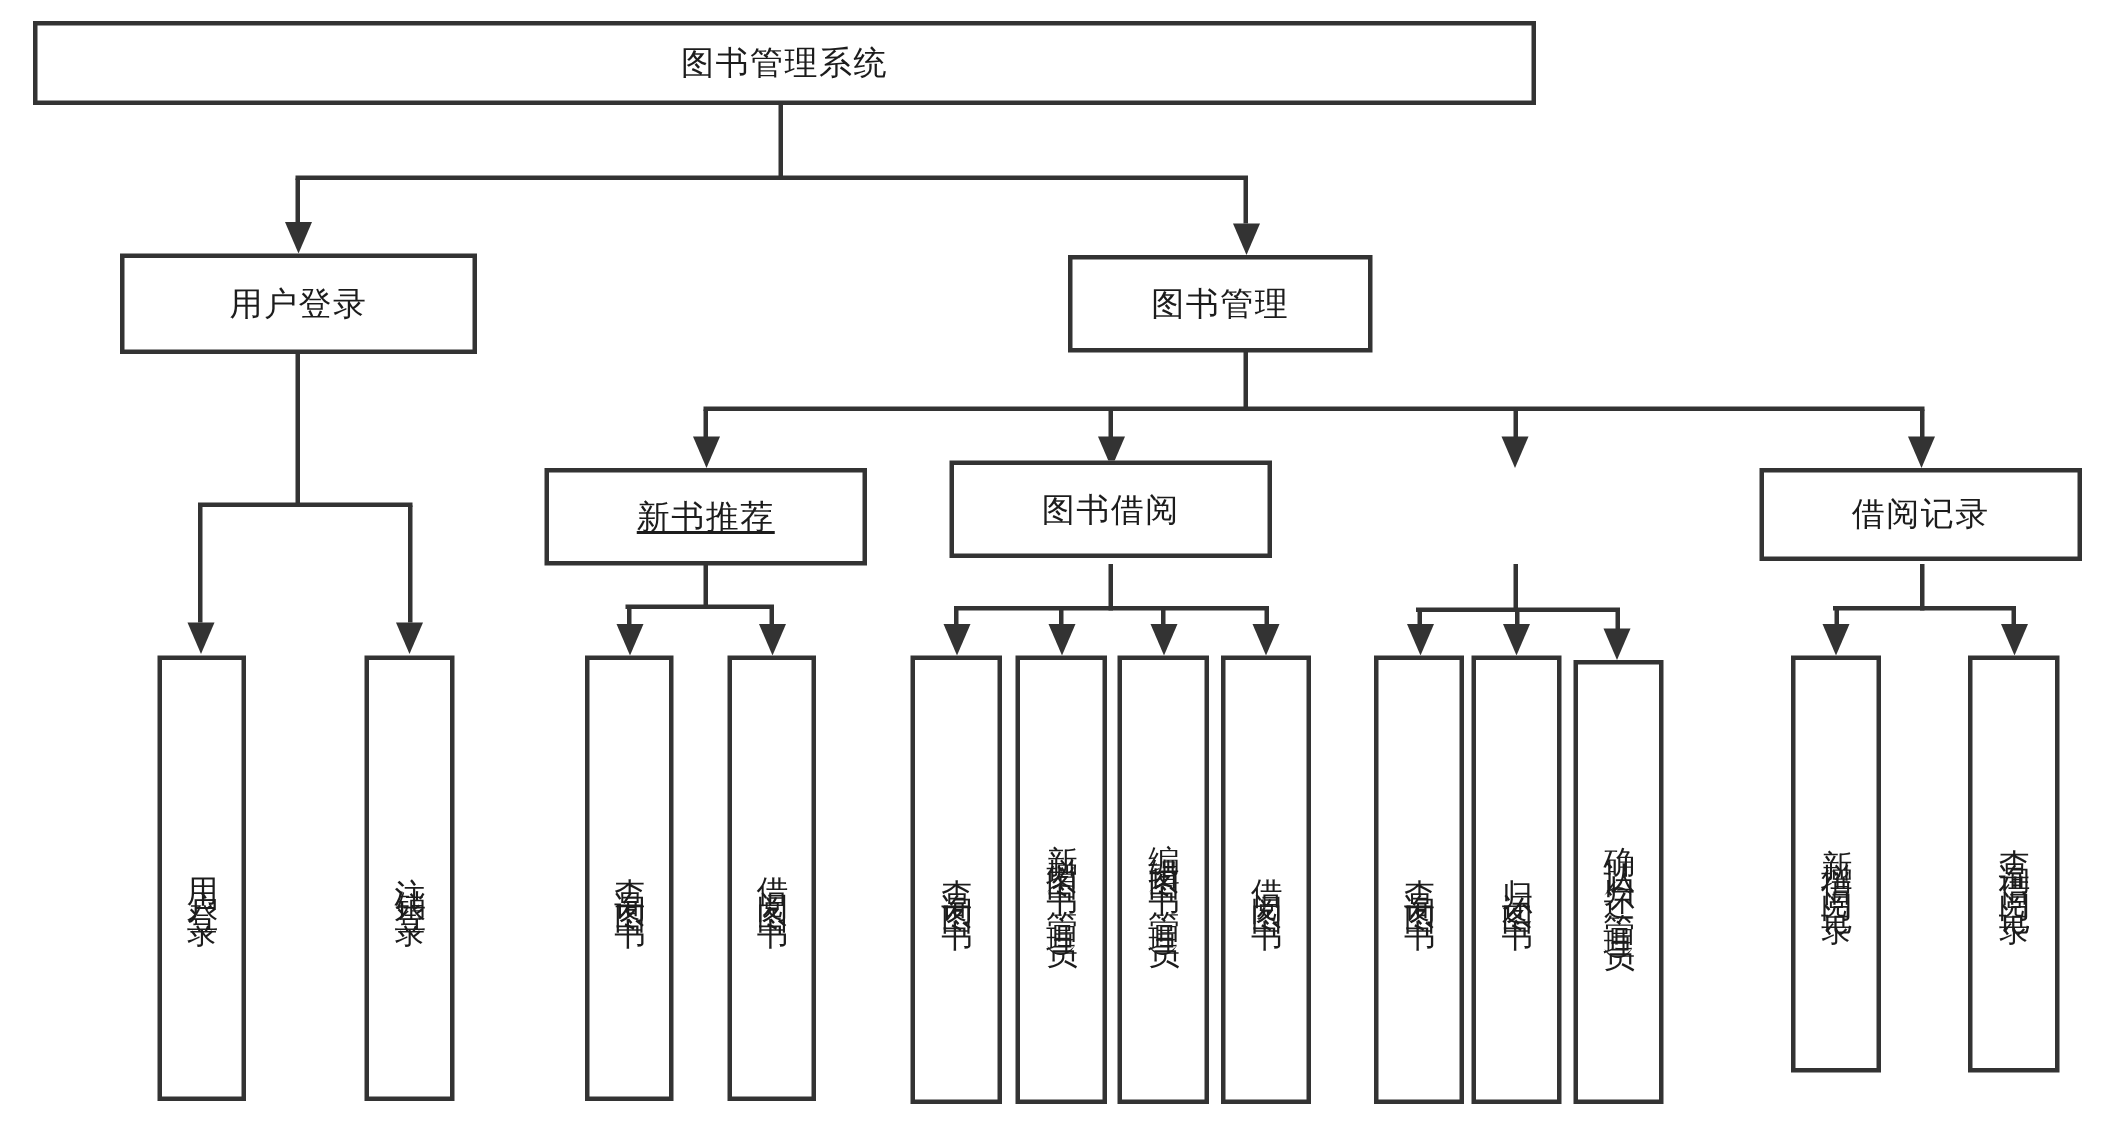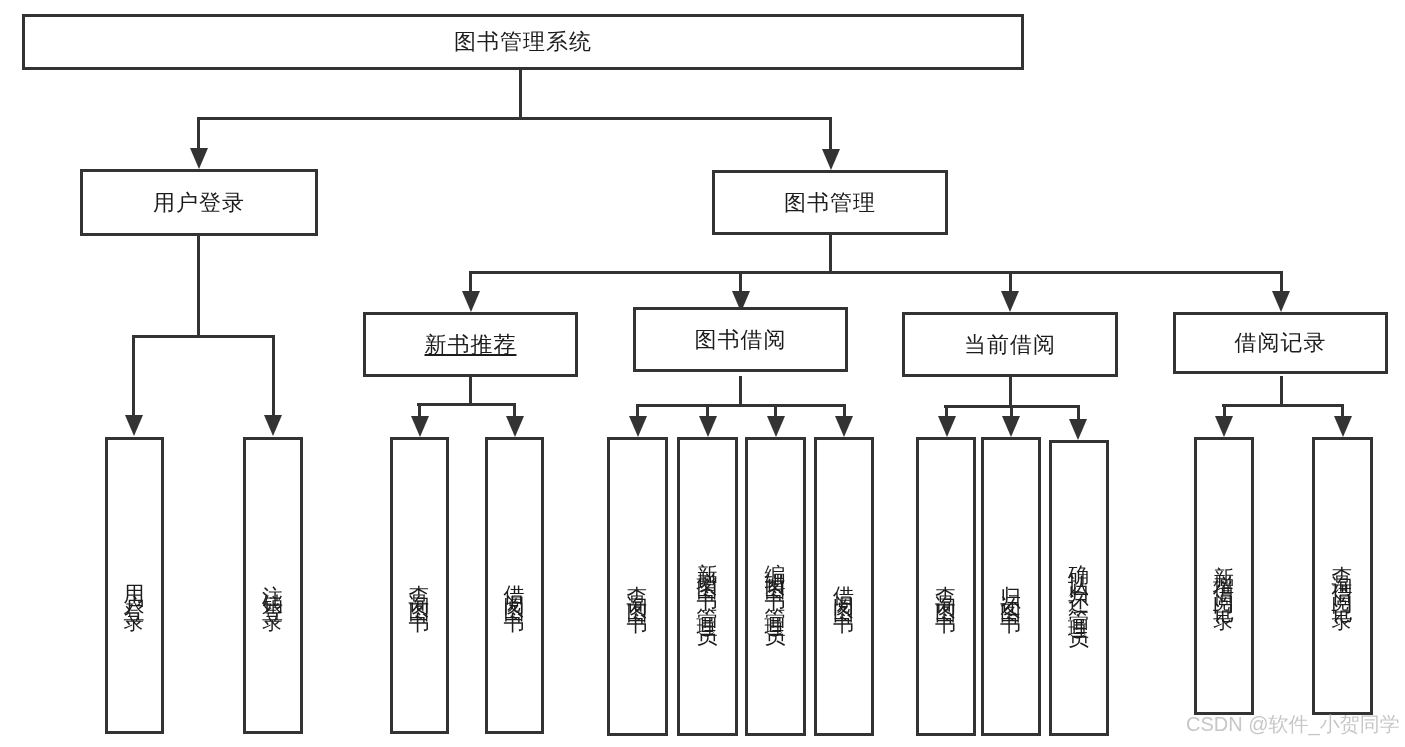--- a/index.html
+++ b/index.html
@@ -41,21 +41,21 @@
   <div class="vline" style="left:519px;top:69px;height:49px;"></div>
   <div class="hline" style="left:197px;top:117px;width:635px;"></div>
   <div class="vline" style="left:197px;top:119px;height:30px;"></div>
   <div class="arrow" style="left:190px;top:148px;"></div>
   <div class="vline" style="left:829px;top:119px;height:30px;"></div>
   <div class="arrow" style="left:822px;top:149px;"></div>
 
   <div class="box" style="left:80px;top:169px;width:238px;height:67px;">
     <span class="hlabel">用户登录</span>
   </div>
-  <div class="box" style="left:712px;top:170px;width:236px;height:65px;">
+  <div class="box" style="left:712px;top:170px;width:203px;height:65px;">
     <span class="hlabel">图书管理</span>
   </div>
 
   <div class="vline" style="left:197px;top:235px;height:103px;"></div>
   <div class="hline" style="left:132px;top:335px;width:143px;"></div>
   <div class="vline" style="left:132px;top:337px;height:78px;"></div>
   <div class="arrow" style="left:125px;top:415px;"></div>
   <div class="vline" style="left:272px;top:337px;height:78px;"></div>
   <div class="arrow" style="left:264px;top:415px;"></div>
 
@@ -68,23 +68,20 @@
   <div class="vline" style="left:1009px;top:273px;height:19px;"></div>
   <div class="arrow" style="left:1001px;top:291px;"></div>
   <div class="vline" style="left:1280px;top:273px;height:19px;"></div>
   <div class="arrow" style="left:1272px;top:291px;"></div>
 
   <div class="box" style="left:363px;top:312px;width:215px;height:65px;text-decoration:underline;">
     <span class="hlabel">新书推荐</span>
   </div>
   <div class="box" style="left:633px;top:307px;width:215px;height:65px;">
     <span class="hlabel">图书借阅</span>
-  </div>
-  <div class="box" style="left:902px;top:312px;width:216px;height:65px;">
-    <span class="hlabel">当前借阅</span>
   </div>
   <div class="box" style="left:1173px;top:312px;width:215px;height:62px;">
     <span class="hlabel">借阅记录</span>
   </div>
 
   <div class="vline" style="left:469px;top:376px;height:30px;"></div>
   <div class="hline" style="left:417px;top:403px;width:99px;"></div>
   <div class="vline" style="left:418px;top:405px;height:12px;"></div>
   <div class="arrow" style="left:411px;top:416px;"></div>
   <div class="vline" style="left:513px;top:405px;height:12px;"></div>
@@ -154,15 +151,14 @@
     <span class="vlabel">确认归还（管理员）</span>
   </div>
 
   <div class="box vbox" style="left:1194px;top:437px;width:60px;height:278px;">
     <span class="vlabel">新增借阅记录</span>
   </div>
   <div class="box vbox" style="left:1312px;top:437px;width:61px;height:278px;">
     <span class="vlabel">查询借阅记录</span>
   </div>
 
-  <div class="watermark">CSDN @软件_小贺同学</div>
 
 </div>
 
 </body></html>

